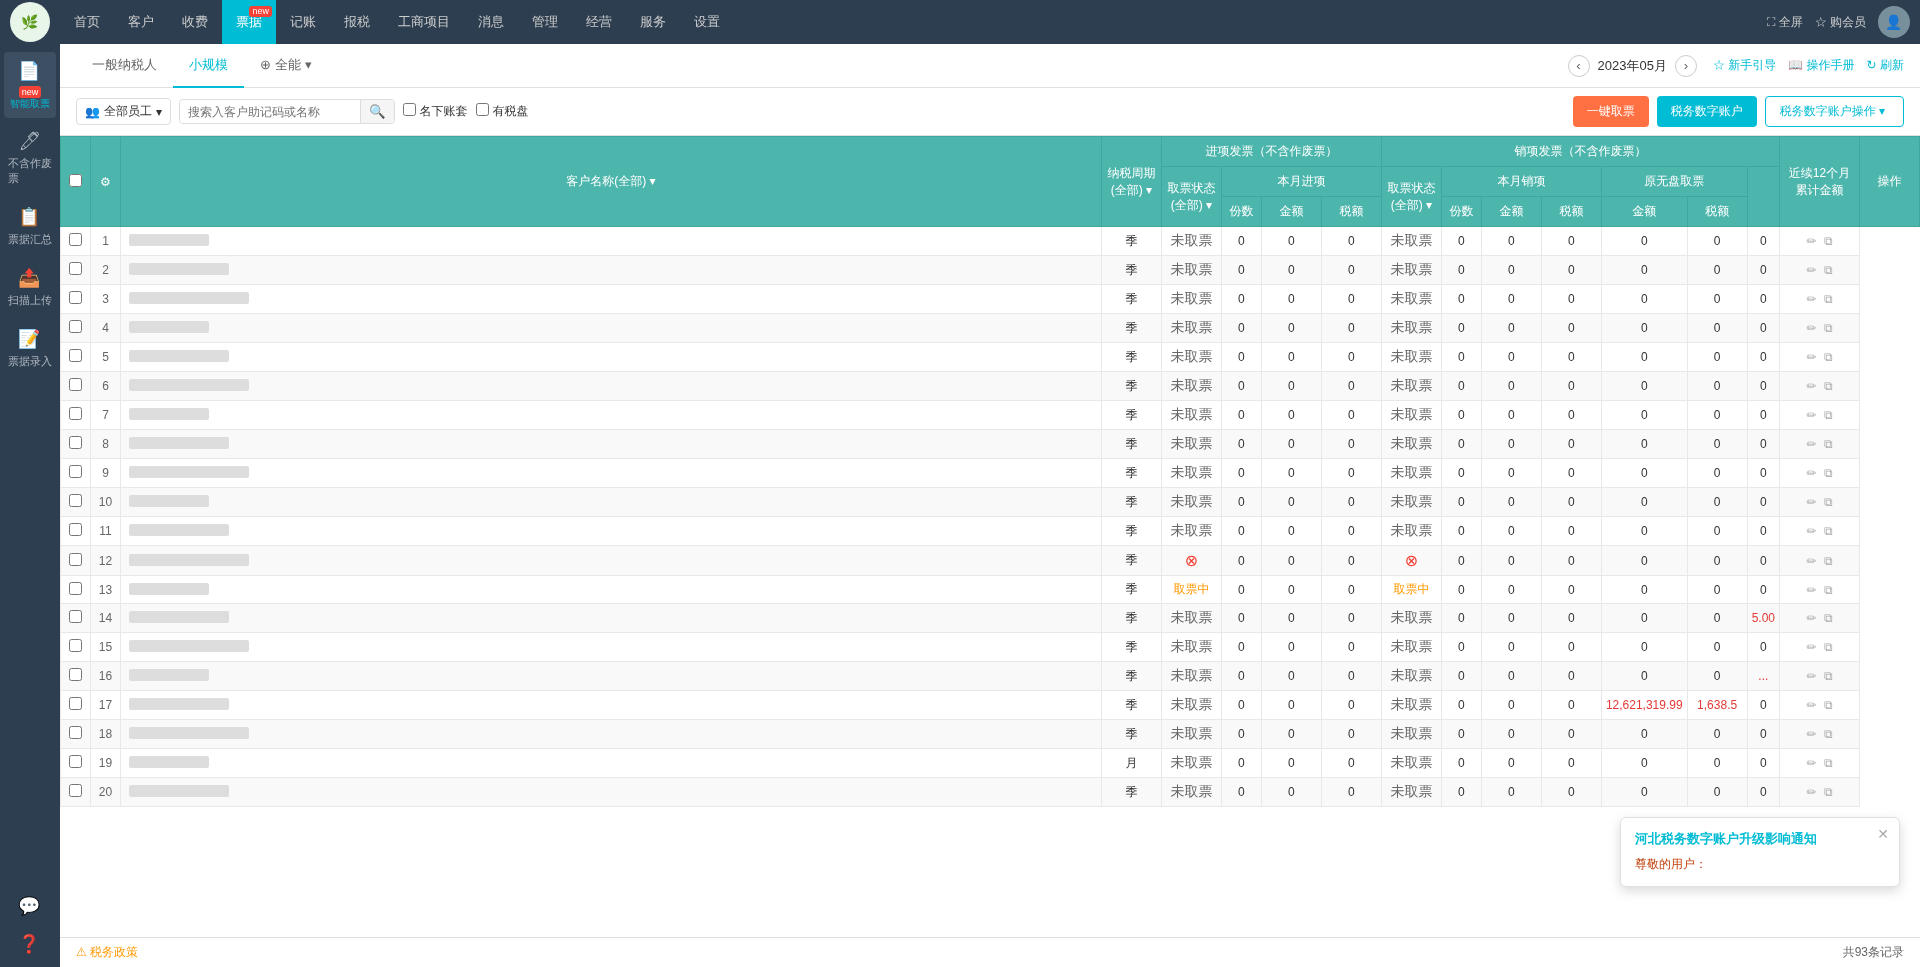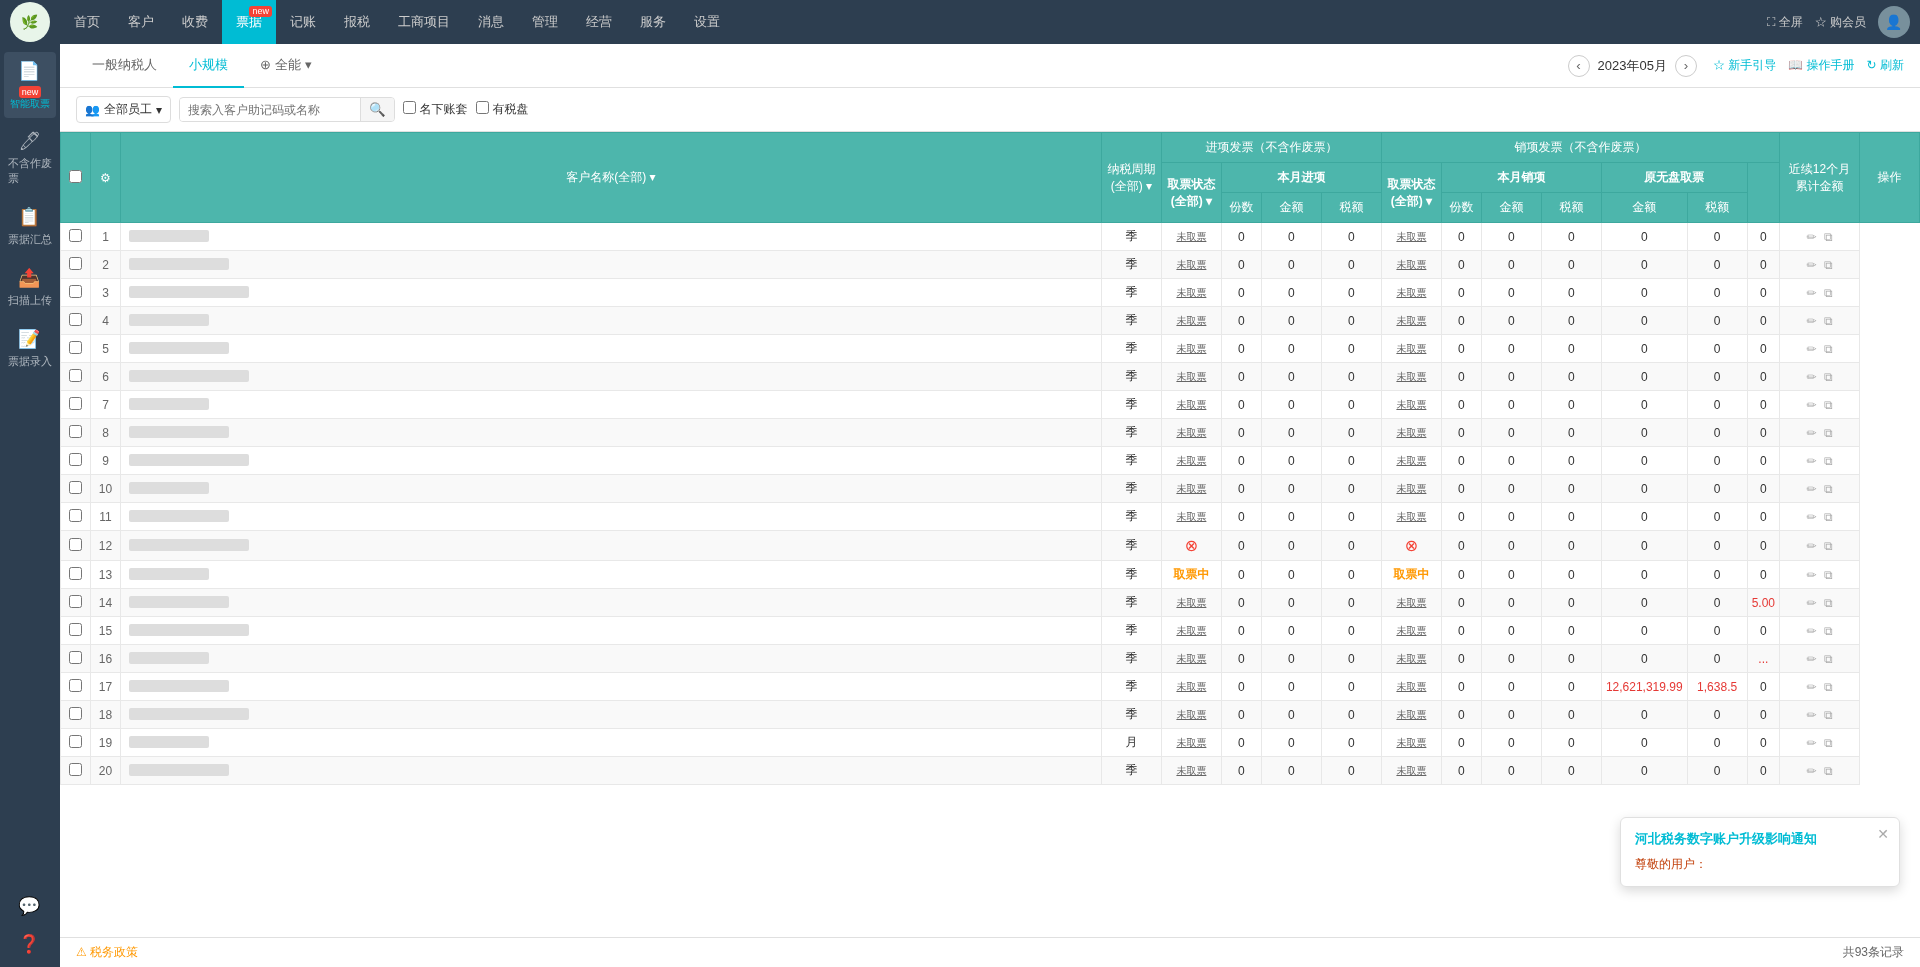--- a/index.html
+++ b/index.html
@@ -161,26 +161,26 @@
       border: 1px solid #3da89e; white-space: nowrap;
       font-weight: 500;
     }
     tbody tr td {
       padding: 5px 4px; text-align: center;
       border: 1px solid #e8e8e8; color: #333;
       white-space: nowrap;
     }
     tbody tr:nth-child(even) { background: #f9f9f9; }
     .status-badge {
-      font-size: 10px; color: #666; text-decoration: underline;
+      font-size: 14px; color: #666;
     }
     .status-error {
       color: #f44336; font-size: 16px;
     }
-    .status-pending { color: #ff9800; font-weight: bold; }
+    .status-pending { color: #ff9800; }
     .action-icon { color: #aaa; cursor: pointer; margin: 0 2px; }
     .highlight-num { color: #e53935; }
     .checkbox-cell { width: 30px; }
     .col-num { width: 30px; color: #666; }
     .blurred { color: transparent; background: #ddd; border-radius: 2px; display: inline-block; width: 100px; height: 12px; }
 
     
     .notification-popup {
       position: fixed; right: 20px; bottom: 80px;
       width: 280px; background: #fff;
@@ -206,21 +206,20 @@
       display: flex; align-items: center;
     }
     .footer-link { color: #ff9800; cursor: pointer; }
 
     
     .group-header th {
       background: #4db6ac !important;
     }
     .sub-group-header th {
       background: #4db6ac !important;
-      font-weight: bold;
     }
   </style>
 </head>
 <body>
 
 <div class="top-nav">
   <div class="logo">
     <span>🌿</span>
   </div>
   <div class="nav-items">
@@ -340,20 +339,28 @@
         <button class="search-btn">🔍</button>
       </div>
       <label class="checkbox-label">
         <input type="checkbox" style="">
         <span>名下账套</span>
       </label>
       <label class="checkbox-label">
         <input type="checkbox" style="">
         <span>有税盘</span>
       </label>
+      <div class="toolbar-right">
+        <button class="btn-orange">一键取票</button>
+        <button class="btn-teal">税务数字账户</button>
+        <button class="btn-teal-outline">
+          <span>税务数字账户操作 ▾</span>
+          <span></span>
+        </button>
+      </div>
     </div>
 
     <div class="table-wrap">
       <table>
         <thead>
           <tr class="group-header">
             <th rowspan="3" style="width:30px;">
               <input type="checkbox" style="">
             </th>
             <th rowspan="3" style="width:24px;">⚙</th>

